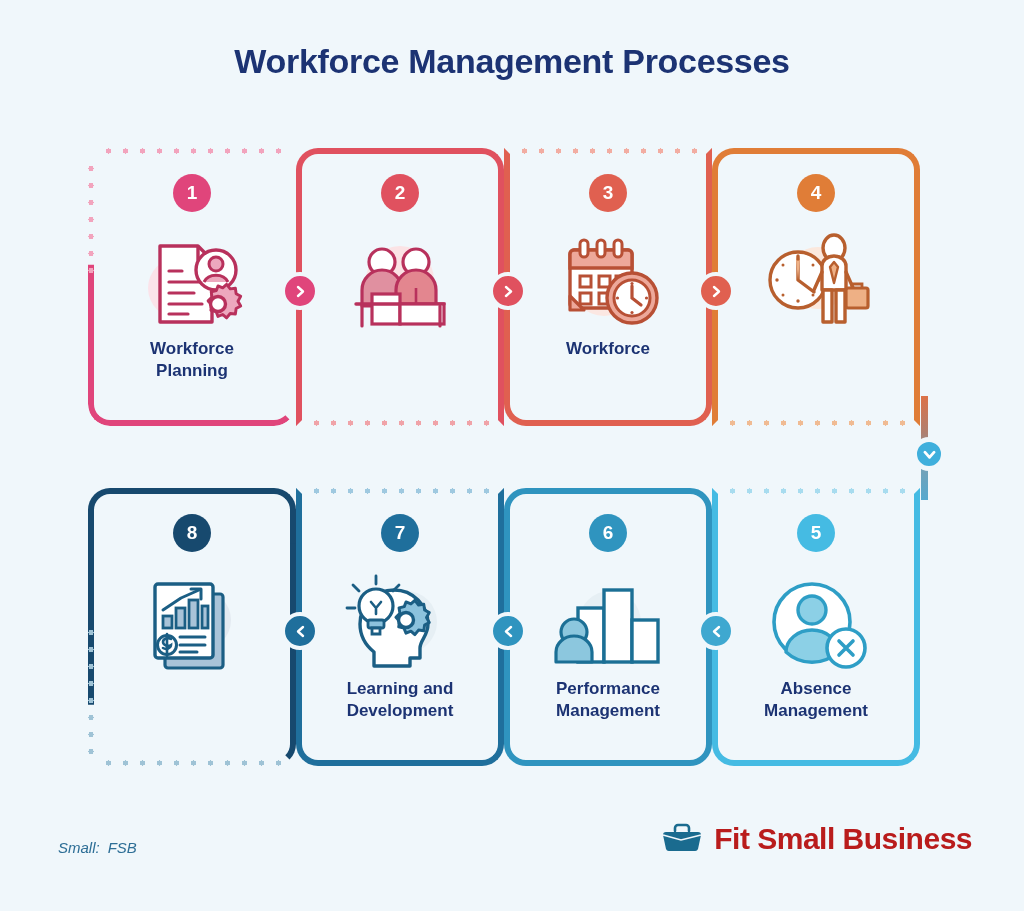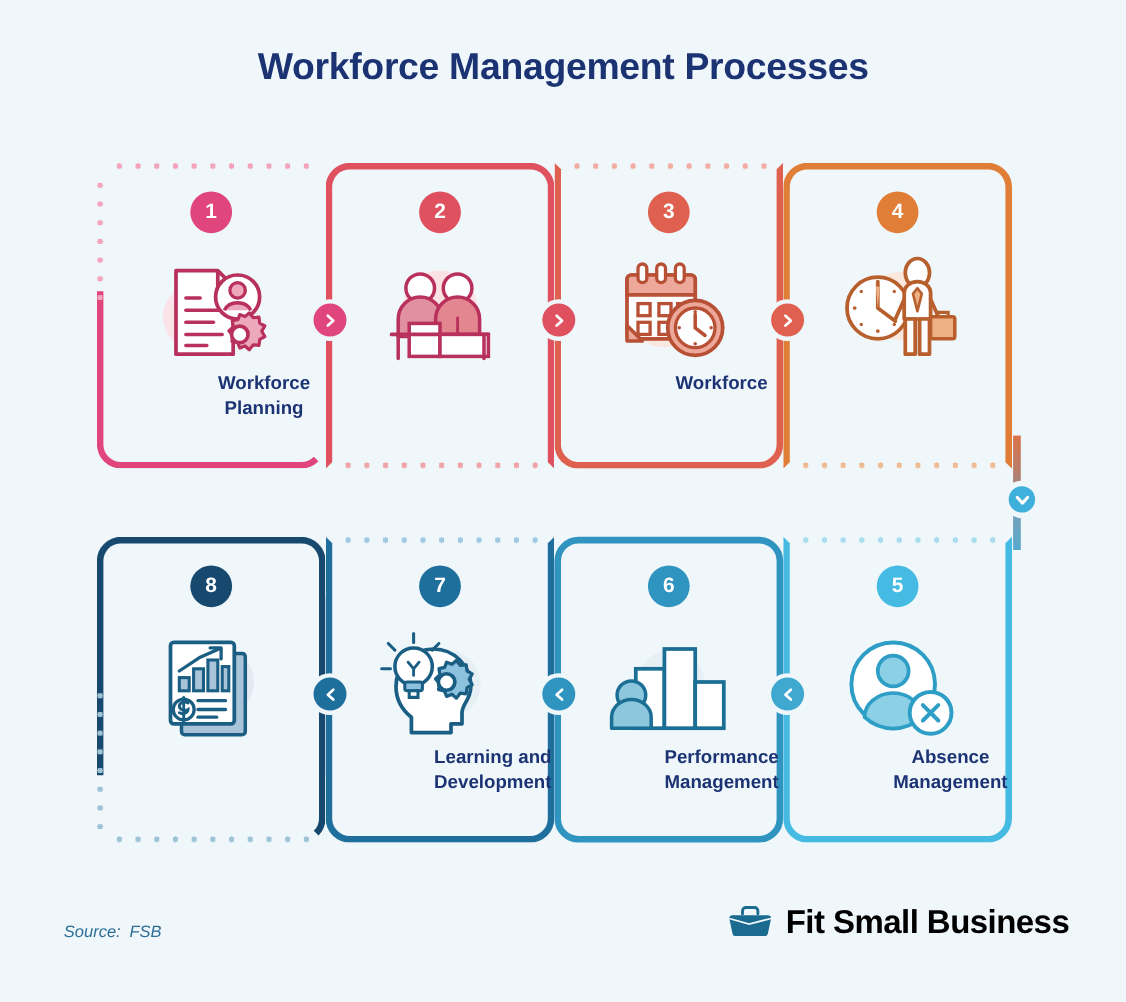--- a/index.html
+++ b/index.html
@@ -66,21 +66,20 @@
     z-index:3;
   }
   .iconwrap svg{display:block;}
 
   .label{
     position:absolute;top:190px;left:6px;width:196px;
     text-align:center;
     font-size:17px;font-weight:bold;line-height:1.32;
     color:#1c3373;
     z-index:3;
-    padding-left:48px;
   }
 
   
   .conn{
     position:absolute;width:30px;height:30px;border-radius:50%;
     display:flex;align-items:center;justify-content:center;
     border:4px solid #f0f7fb;
     z-index:9;
   }
   .conn svg{display:block;}
@@ -104,21 +103,21 @@
   .source{
     position:absolute;left:58px;top:839px;
     font-size:15px;font-style:italic;color:#2d6e96;
   }
   .source .lbl{margin-right:8px;}
   .logo{
     position:absolute;right:52px;top:822px;
     display:flex;align-items:center;gap:11px;
   }
   .logo-text{
-    font-size:30px;font-weight:bold;color:#000000;letter-spacing:-0.5px;
+    font-size:30px;font-weight:bold;color:#b91c1c;letter-spacing:-0.5px;
   }
 </style>
 </head>
 <body>
 
 <div class="page">
 
   <div class="title">Workforce Management Processes</div>
 
   <div class="row row1">
@@ -369,21 +368,21 @@
         </svg>
     </div>
     <div class="conn" style="left:609px;top:124px;background:#3fa8d0;">
       <svg width="13" height="13" viewBox="0 0 13 13">
           <path d="M9 2 L4 6.5 L9 11" fill="none" stroke="#fff" stroke-width="2.4" stroke-linecap="round" stroke-linejoin="round"></path>
         </svg>
     </div>
   </div>
 
   <div class="source">
-    <span class="lbl">Source:</span><span>FSB</span>
+    <span class="lbl">Small:</span><span>FSB</span>
   </div>
 
   <div class="logo">
     <svg width="42" height="34" viewBox="0 0 42 34">
       <path d="M14 9 v-3 a3 3 0 0 1 3 -3 h8 a3 3 0 0 1 3 3 v3" fill="none" stroke="#1a6b8f" stroke-width="2.6" stroke-linecap="round"></path>
       <path d="M2 13 a3 3 0 0 1 3 -3 h32 a3 3 0 0 1 3 3 l-3 14 a3 3 0 0 1 -3 2 h-26 a3 3 0 0 1 -3 -2 z" fill="#1a6b8f"></path>
       <path d="M2 13 l18 5 l20 -5 l-3 -2 h-32 z" fill="#1a6b8f"></path>
       <path d="M2 13 l18 5 l20 -5" fill="none" stroke="#f0f7fb" stroke-width="1.6"></path>
     </svg>
     <span class="logo-text">Fit Small Business</span>

